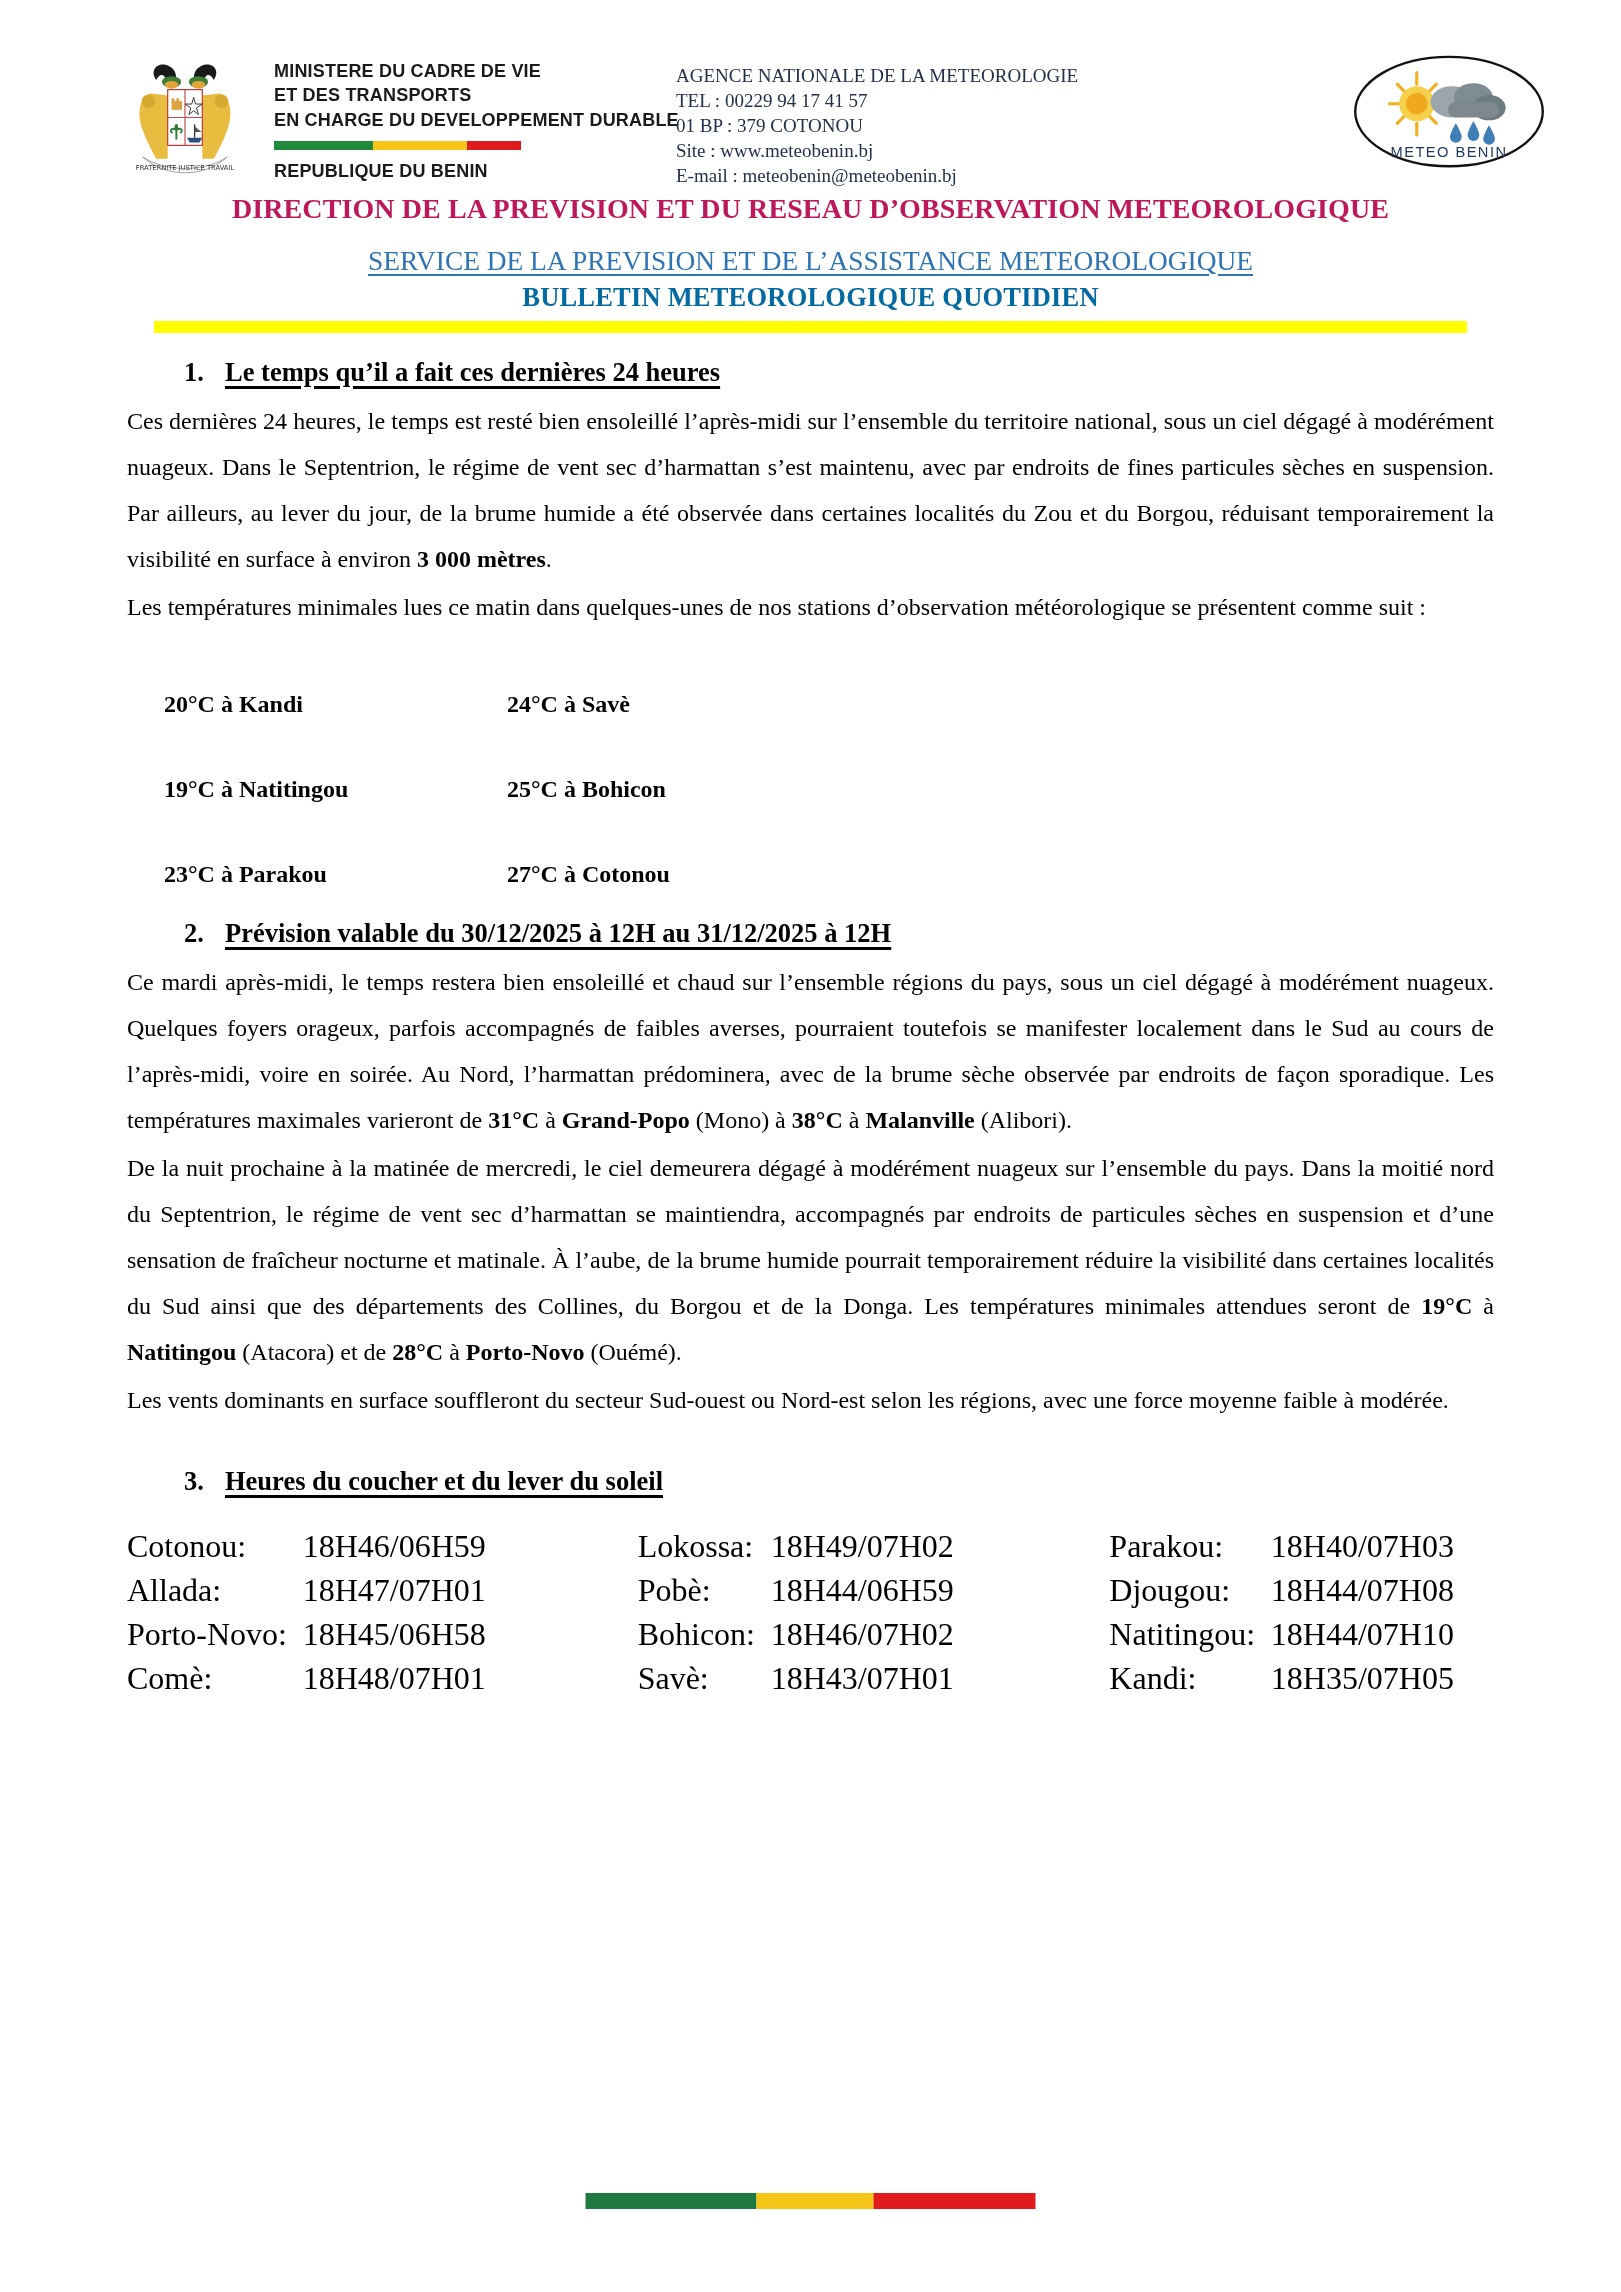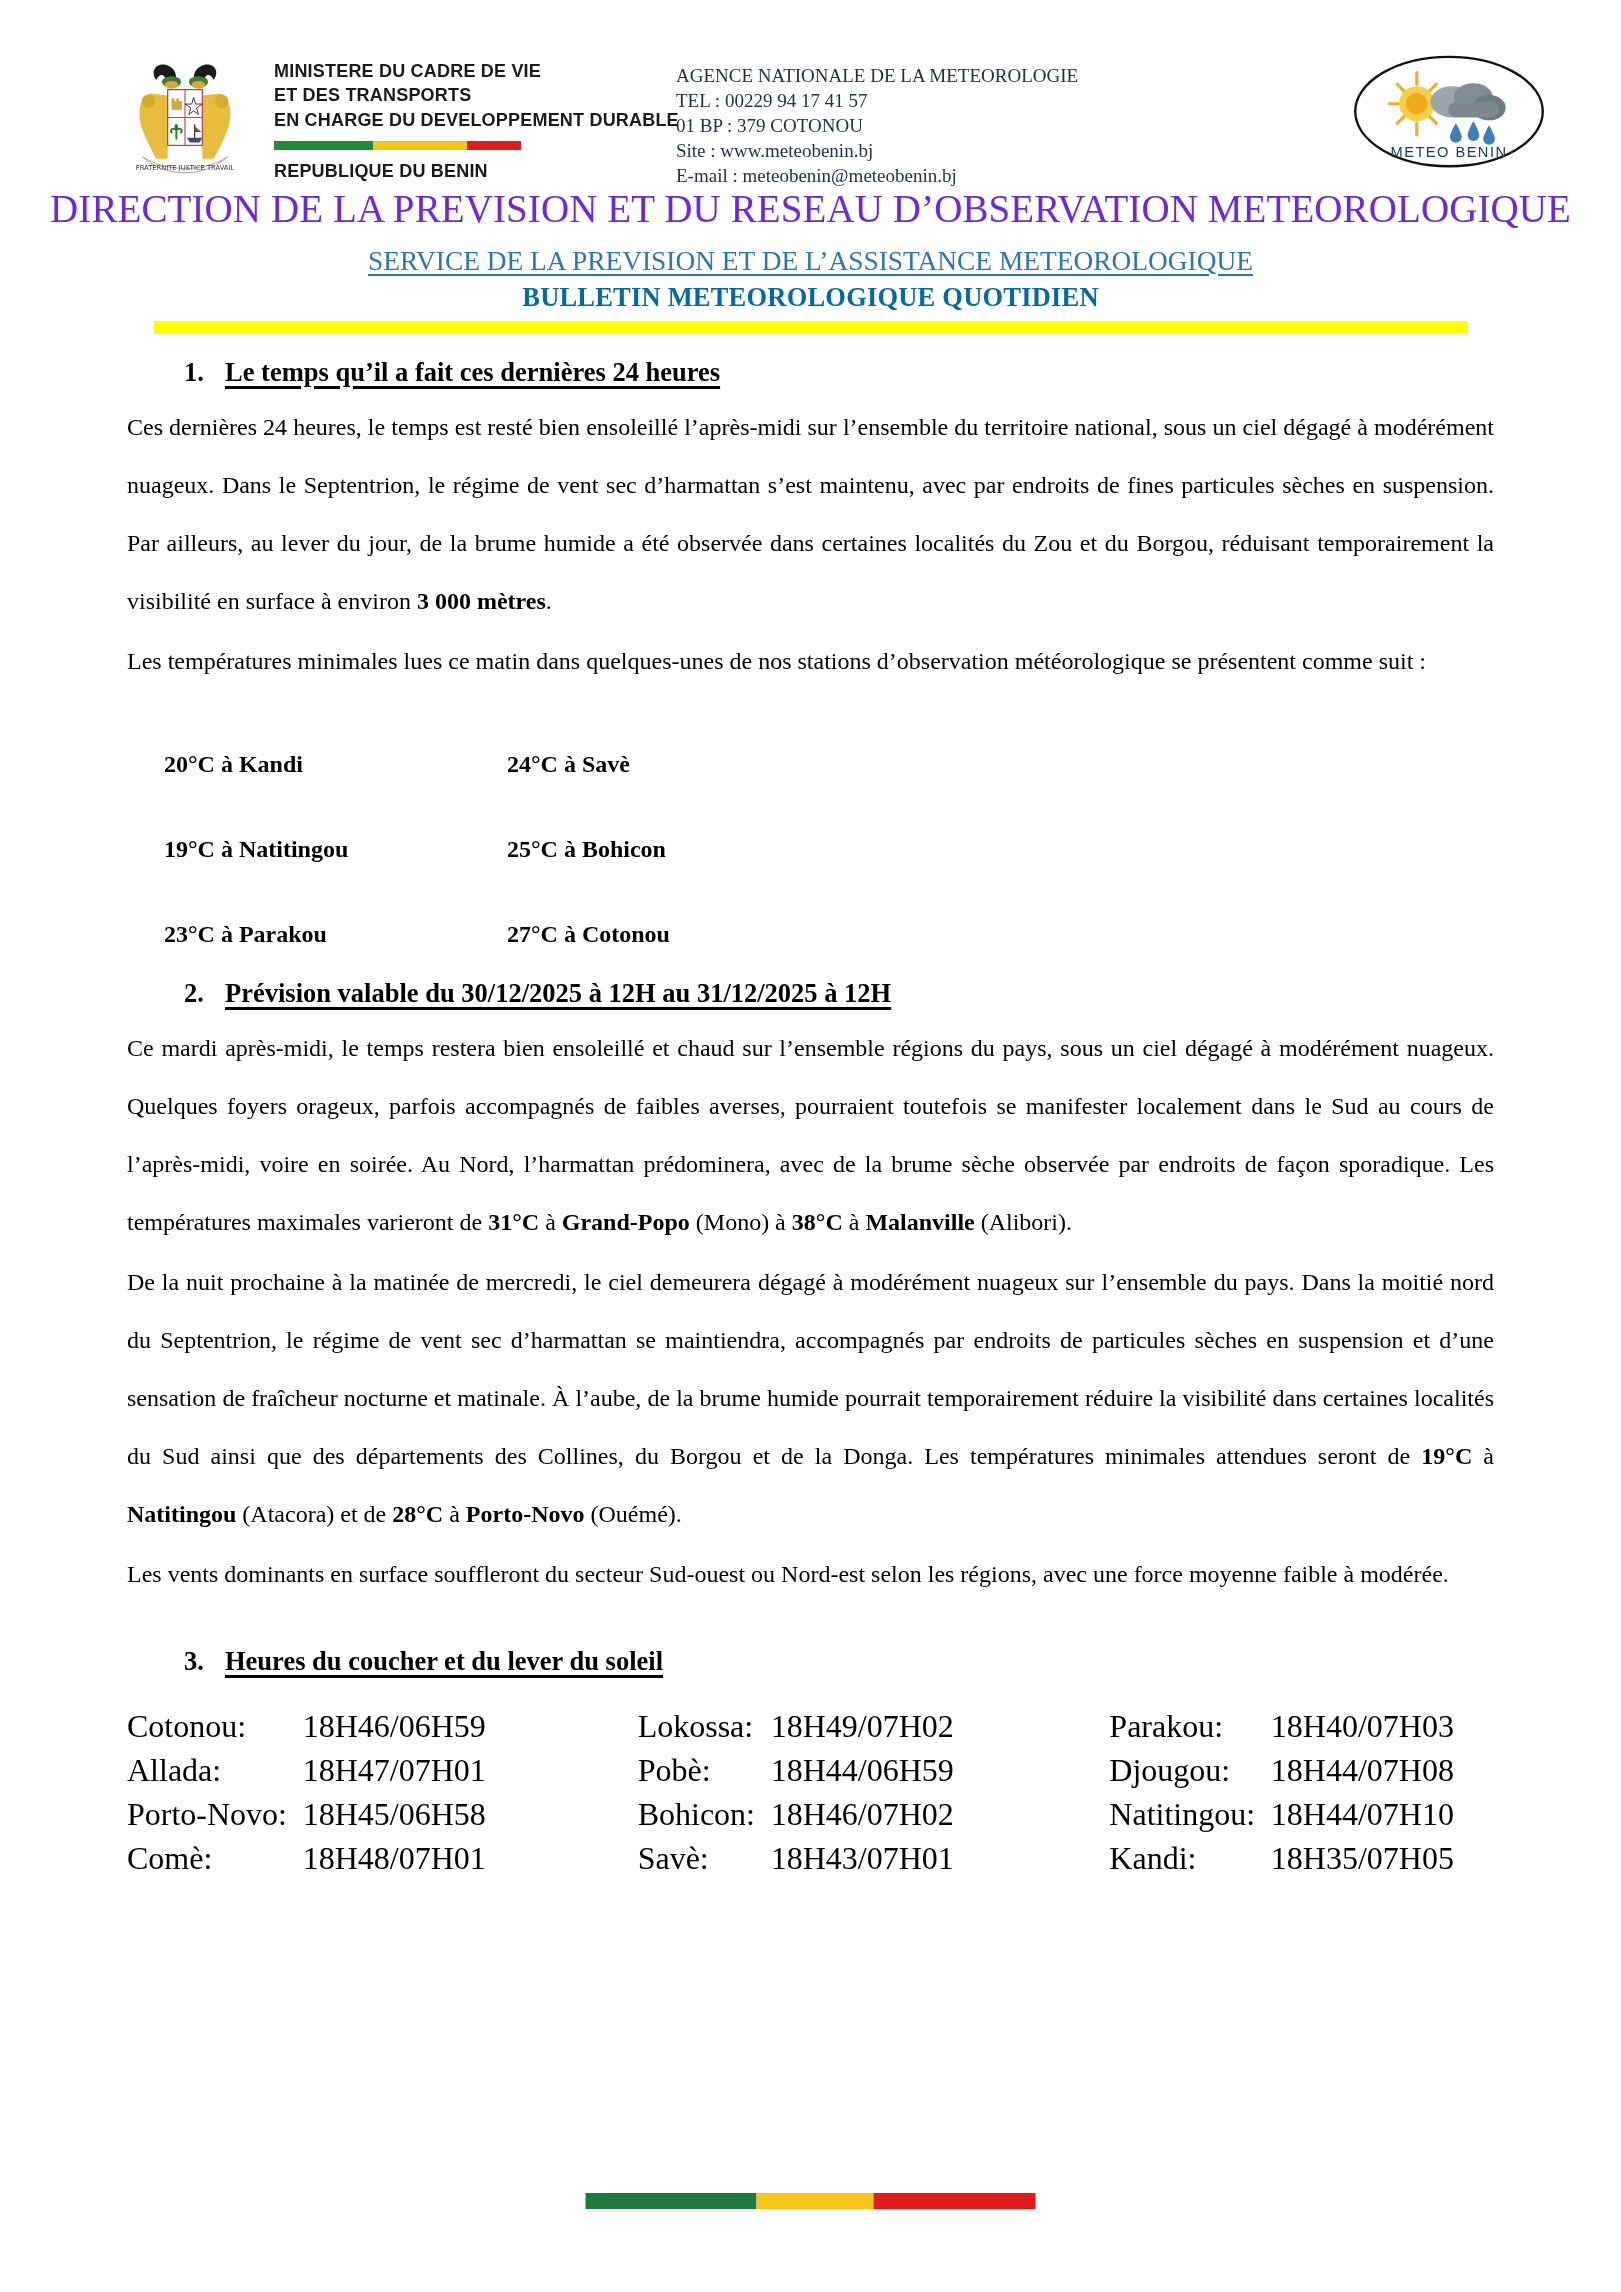--- a/index.html
+++ b/index.html
@@ -84,24 +84,24 @@
     margin-top: 3.9px;
   }
 
   
   .titles {
     text-align: center;
     margin-top: 17.6px;
   }
   .title-1 {
     font-family: "Liberation Serif", serif;
-    font-weight: normal;
-    font-size: 39px;
+    font-weight: bold;
+    font-size: 28px;
     letter-spacing: 0.1px;
-    color: #6d28d9;
+    color: #be185d;
     line-height: 37px;
   }
   .title-2 {
     font-family: "Liberation Serif", serif;
     font-size: 27.4px;
     color: #2e74b5;
     text-decoration: underline;
     text-underline-offset: 3.9px;
     line-height: 37px;
     margin-top: 16px;
@@ -141,21 +141,21 @@
     font-family: "Liberation Serif", serif;
     font-weight: bold;
     font-size: 26.5px;
     text-decoration: underline;
     text-underline-offset: 4.9px;
     text-decoration-thickness: 2.5px;
   }
   p.para {
     font-family: "Liberation Serif", serif;
     font-size: 24px;
-    line-height: 58px;
+    line-height: 46px;
     text-align: justify;
     margin: 0 0 2px 0;
     text-indent: 0;
   }
   p.para b { font-weight: bold; }
 
   
   .temp-list {
     margin: 9.8px 0 0 37px;
     display: grid;

